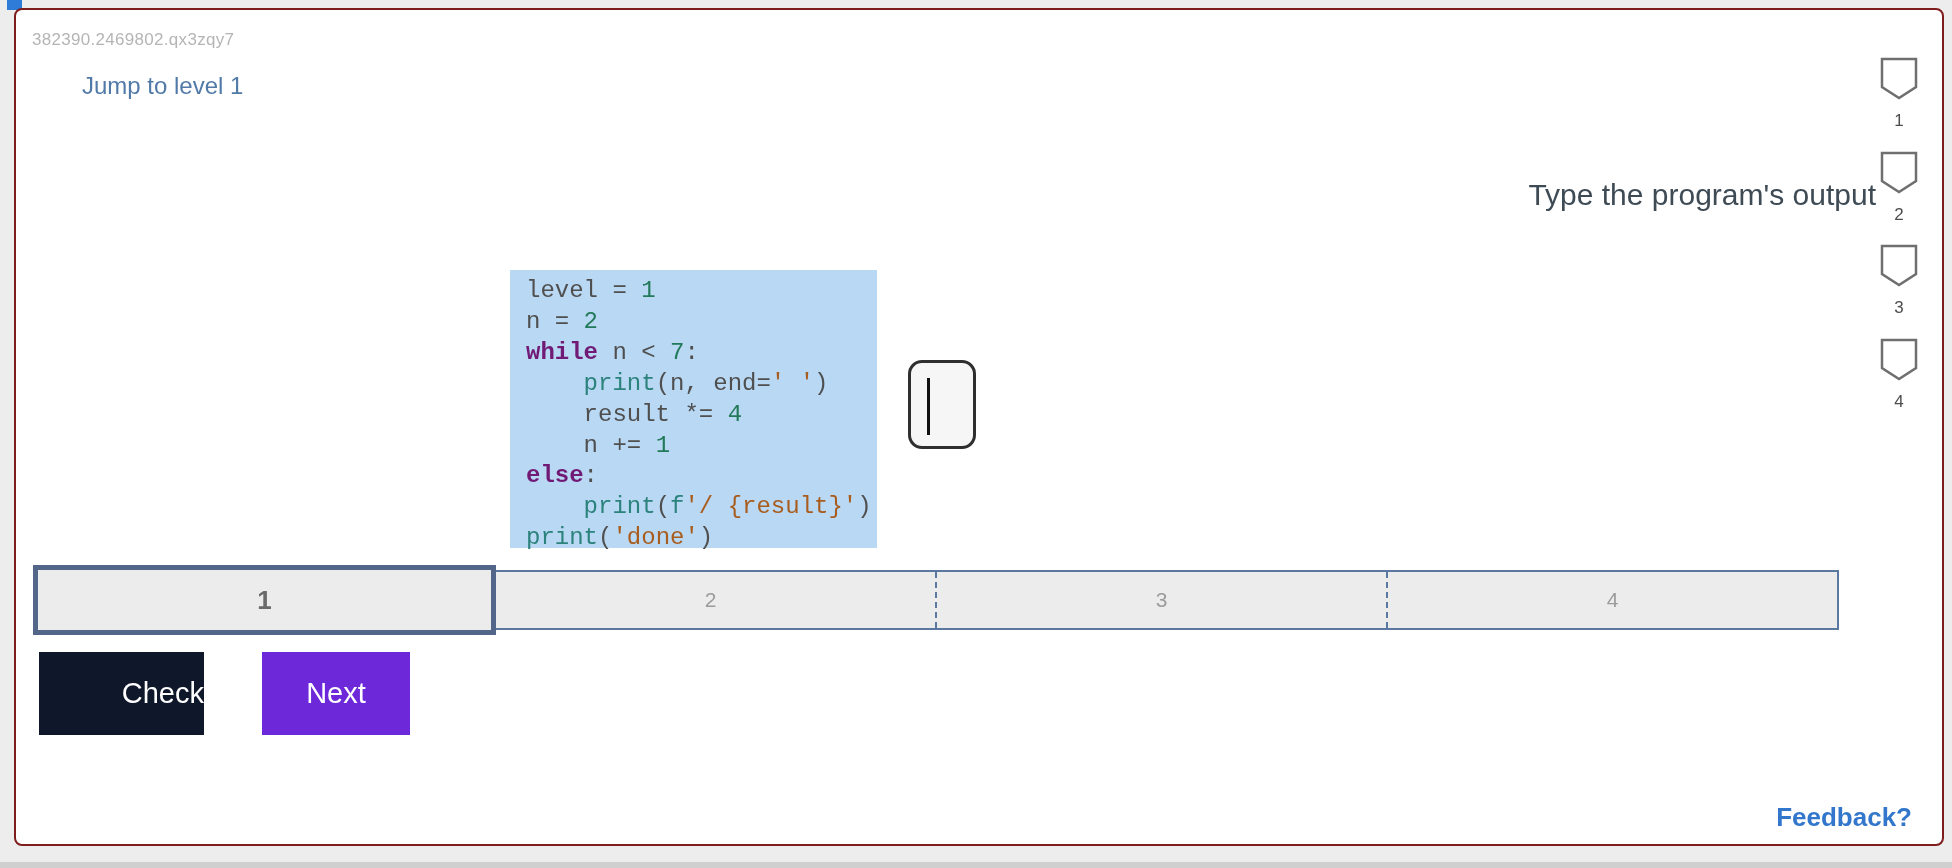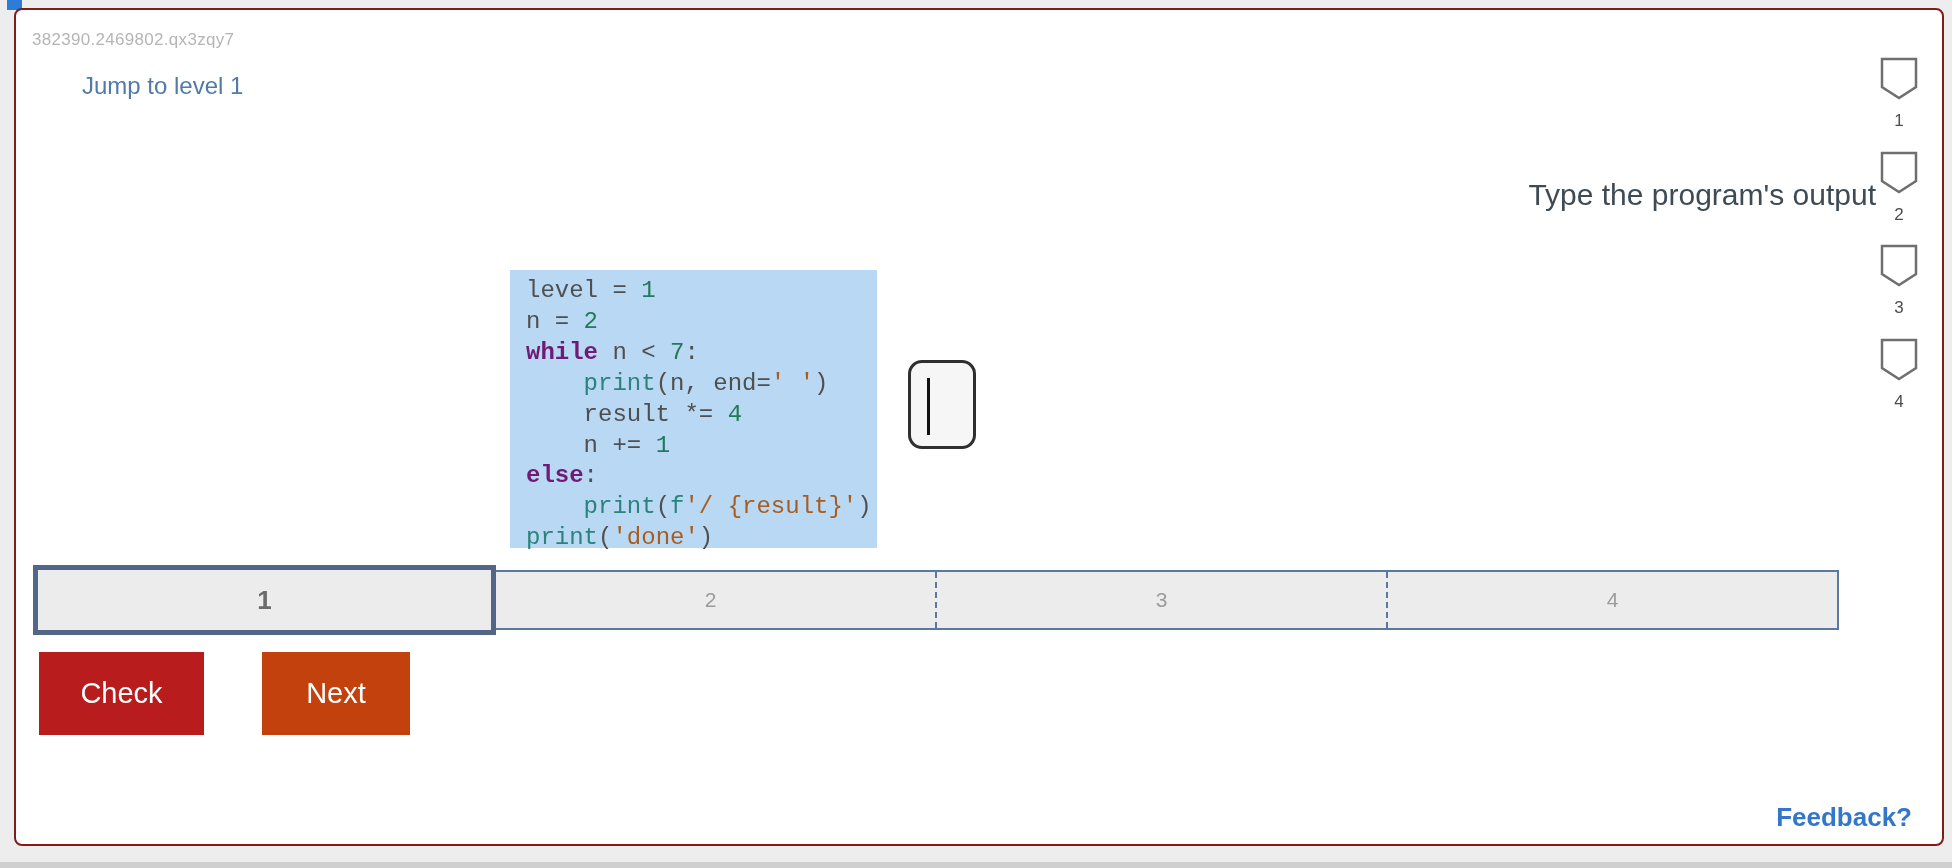--- a/index.html
+++ b/index.html
@@ -71,26 +71,26 @@
   }
   .progress-seg.dash-right { border-right: 2px dashed #5b78a0; }
   .progress-seg-active {
     position: absolute; left: 17px; top: 555px; width: 463px; height: 70px;
     border: 5px solid #54658a; background: #ececec; z-index: 2;
     display: flex; align-items: center; justify-content: center;
     font-size: 26px; font-weight: bold; color: #6b6b6b;
   }
   .check-btn {
     position: absolute; left: 23px; top: 642px; width: 165px; height: 83px;
-    background: #b91c1c; color: #ffffff; font-size: 29px;
-    border: none; cursor: pointer; font-family: "Liberation Sans", sans-serif;
+    background: #0f172a; color: #ffffff; font-size: 29px;
+    border: none; cursor: pointer; font-family: "Liberation Sans", sans-serif; text-align: right;
   }
   .next-btn {
     position: absolute; left: 246px; top: 642px; width: 148px; height: 83px;
-    background: #c2410c; color: #ffffff; font-size: 29px;
+    background: #6d28d9; color: #ffffff; font-size: 29px;
     border: none; cursor: default; font-family: "Liberation Sans", sans-serif;
   }
   .feedback-link {
     position: absolute; right: 30px; top: 792px;
     font-size: 26px; font-weight: bold; color: #3377cc; cursor: pointer;
   }
   .bottom-strip {
     position: absolute; left: 0; bottom: 0; width: 100%; height: 6px;
     background: #cfcfcf; z-index: 3;
   }

